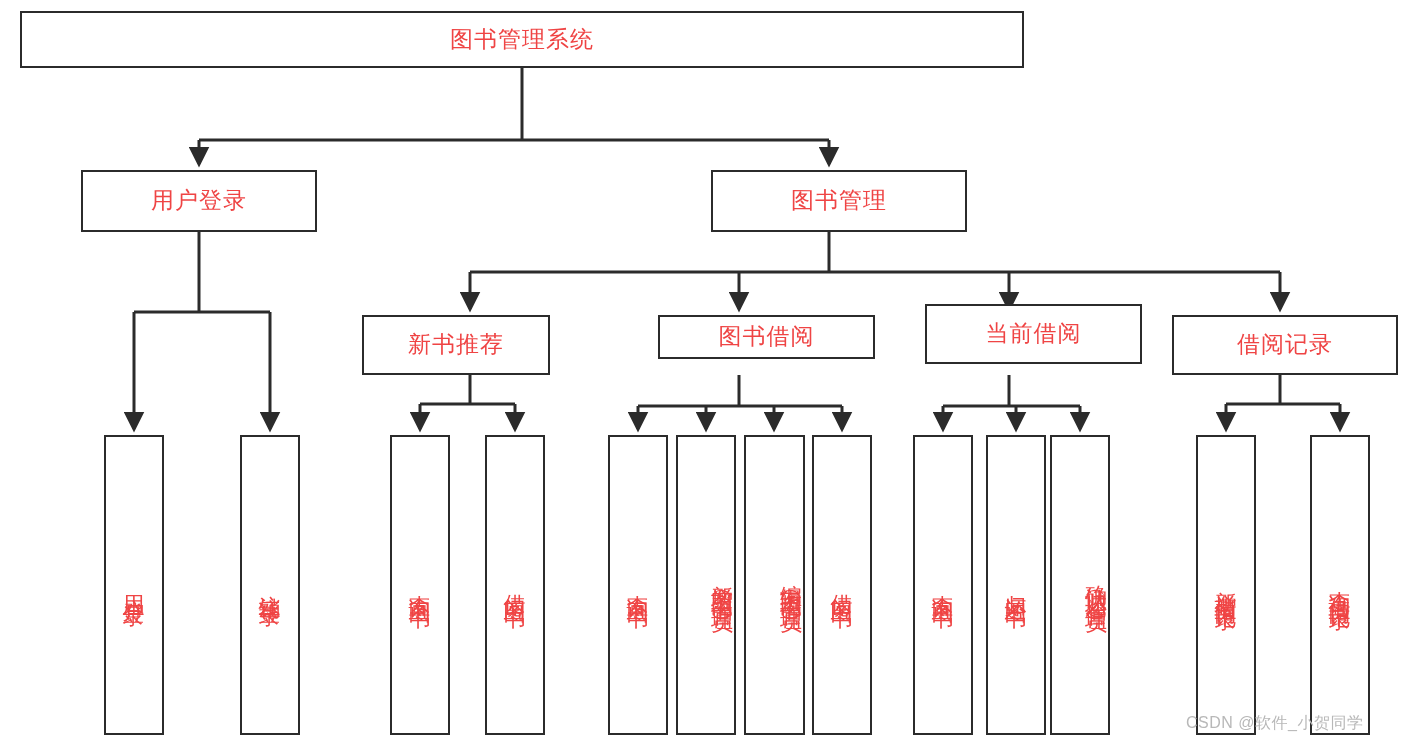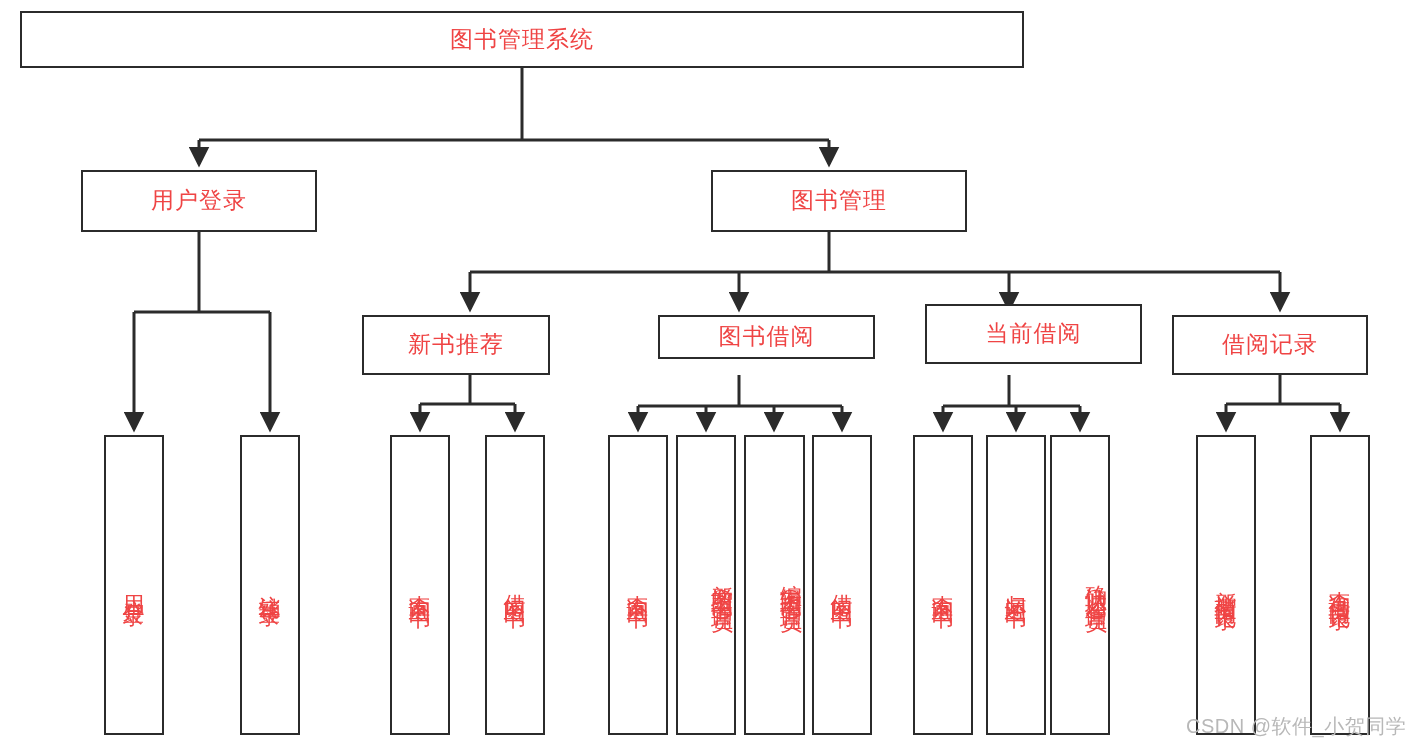--- a/index.html
+++ b/index.html
@@ -41,21 +41,21 @@
     align-items:flex-start;
   }
   .node.v.mid{
     align-items:center;
   }
   svg#edges{position:absolute;left:0;top:0;width:1405px;height:747px;z-index:1;pointer-events:none;}
   #watermark{
     position:absolute;
     left:1186px;
     top:713px;
-    font-size:20px;
+    font-size:16px;
     color:#b8b8b8;
     letter-spacing:0.5px;
     z-index:5;
     white-space:nowrap;
   }
 </style>
 </head>
 <body>
 
 <div id="canvas">
@@ -123,21 +123,21 @@
 
   <div class="node h" style="left:362px;top:315px;width:188px;height:60px;">
     <span>新书推荐</span>
   </div>
   <div class="node h" style="left:658px;top:315px;width:217px;height:44px;">
     <span>图书借阅</span>
   </div>
   <div class="node h" style="left:901px;top:304px;width:217px;height:60px;margin-left:24px;">
     <span>当前借阅</span>
   </div>
-  <div class="node h" style="left:1172px;top:315px;width:196px;height:60px;">
+  <div class="node h" style="left:1172px;top:315px;width:226px;height:60px;">
     <span>借阅记录</span>
   </div>
 
   <div class="node v mid" style="left:104px;top:435px;width:60px;height:300px;">
     <span>用户登录</span>
   </div>
   <div class="node v mid" style="left:240px;top:435px;width:60px;height:300px;">
     <span>注销登录</span>
   </div>
   <div class="node v mid" style="left:390px;top:435px;width:60px;height:300px;">

